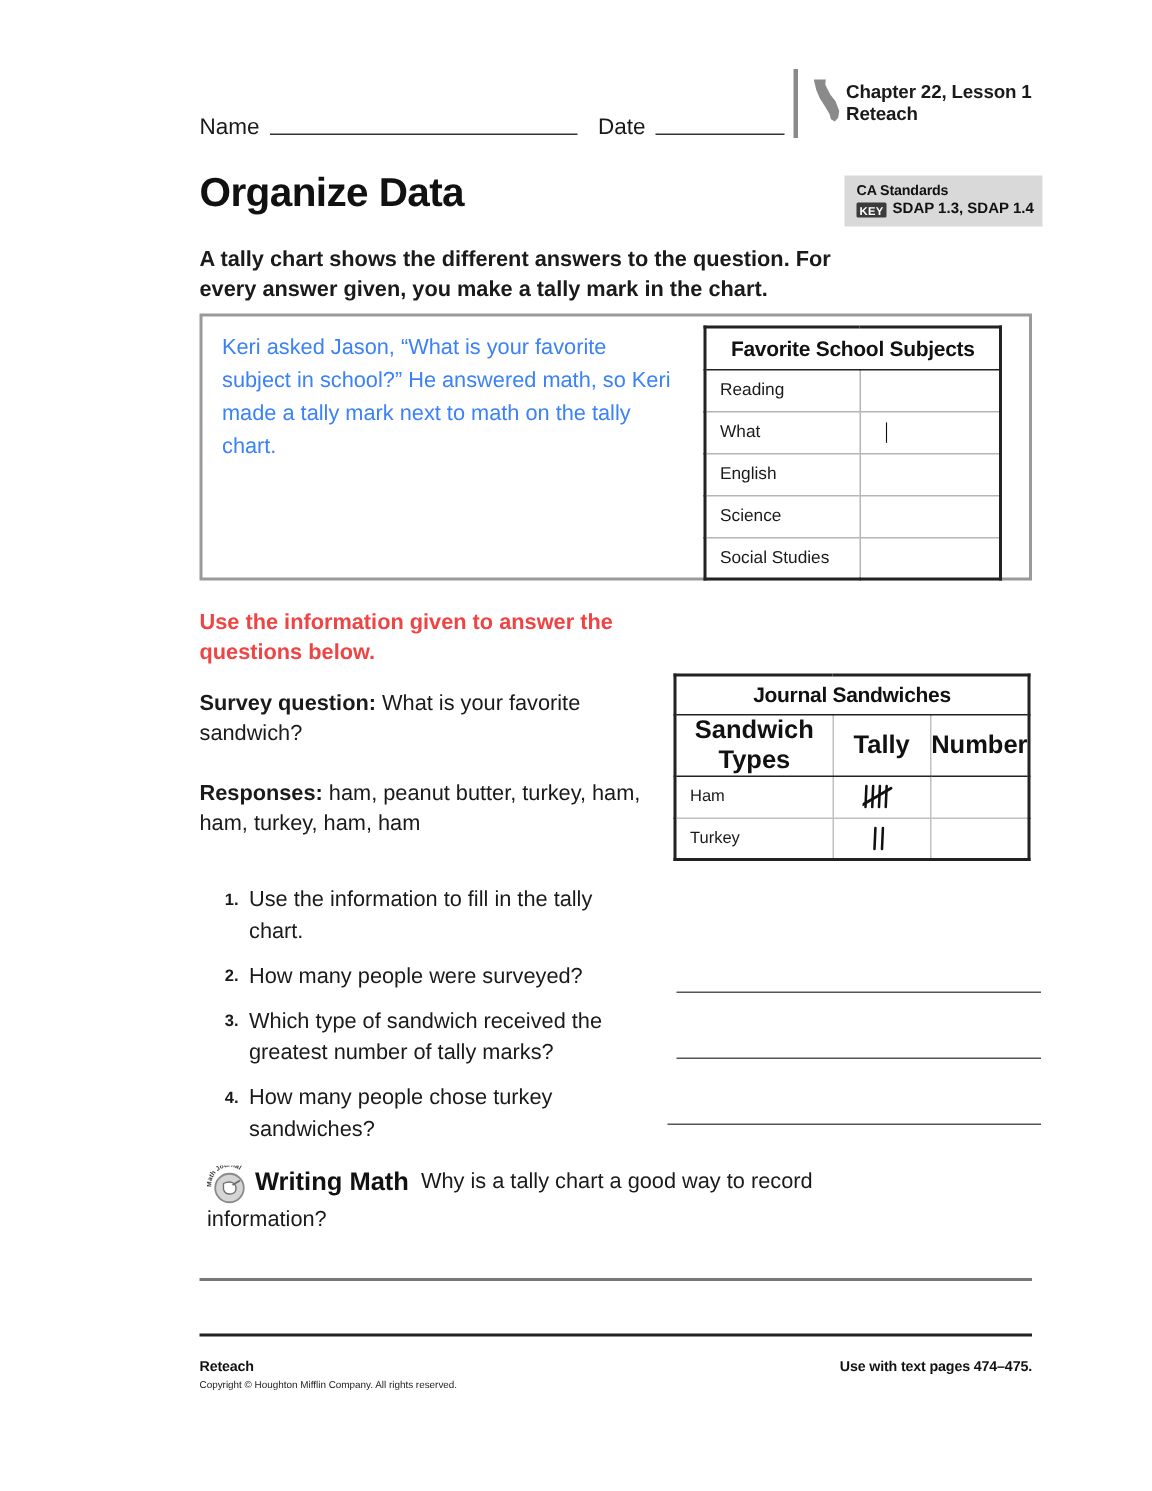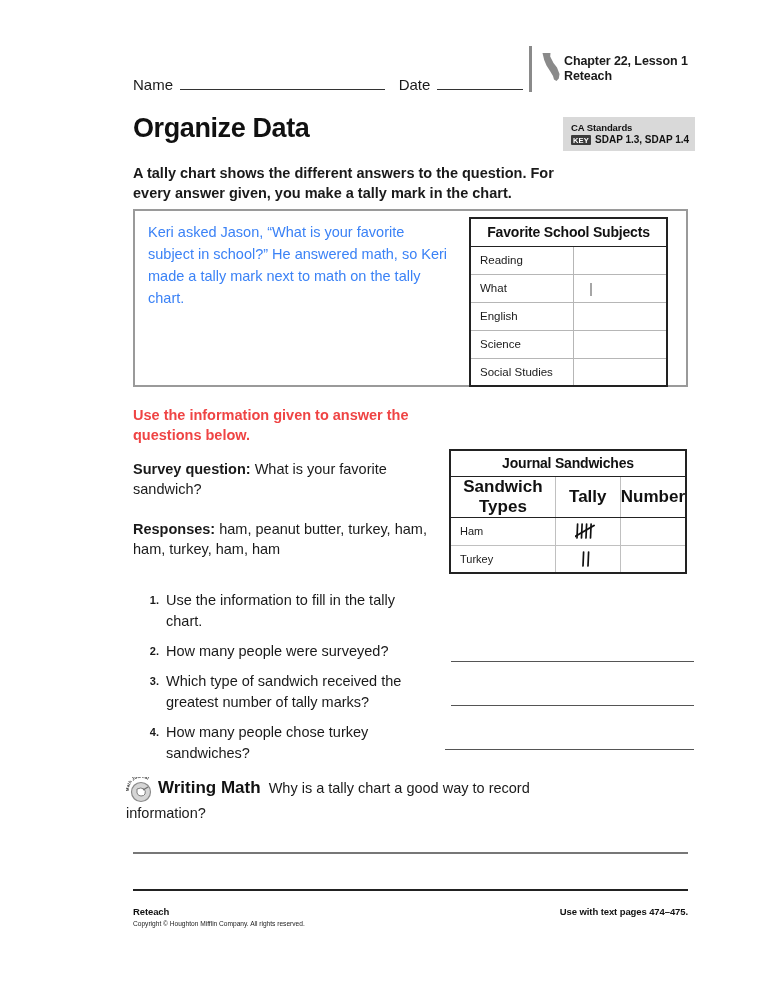--- a/index.html
+++ b/index.html
@@ -321,21 +321,21 @@
     border-bottom: 1.6px solid #555;
     height: 1px;
   }
   .ans-2 { left: 308px; top: 70px; width: 243px; }
   .ans-3 { left: 308px; top: 114px; width: 243px; }
   .ans-4 { left: 302px; top: 158px; width: 249px; }
 
   
   .writing-math {
     position: absolute;
-    left: 126px;
+    left: 138px;
     top: 776px;
     width: 560px;
   }
   .wm-line1 {
     display: flex;
     align-items: flex-start;
   }
   .wm-icon {
     width: 30px;
     height: 26px;

